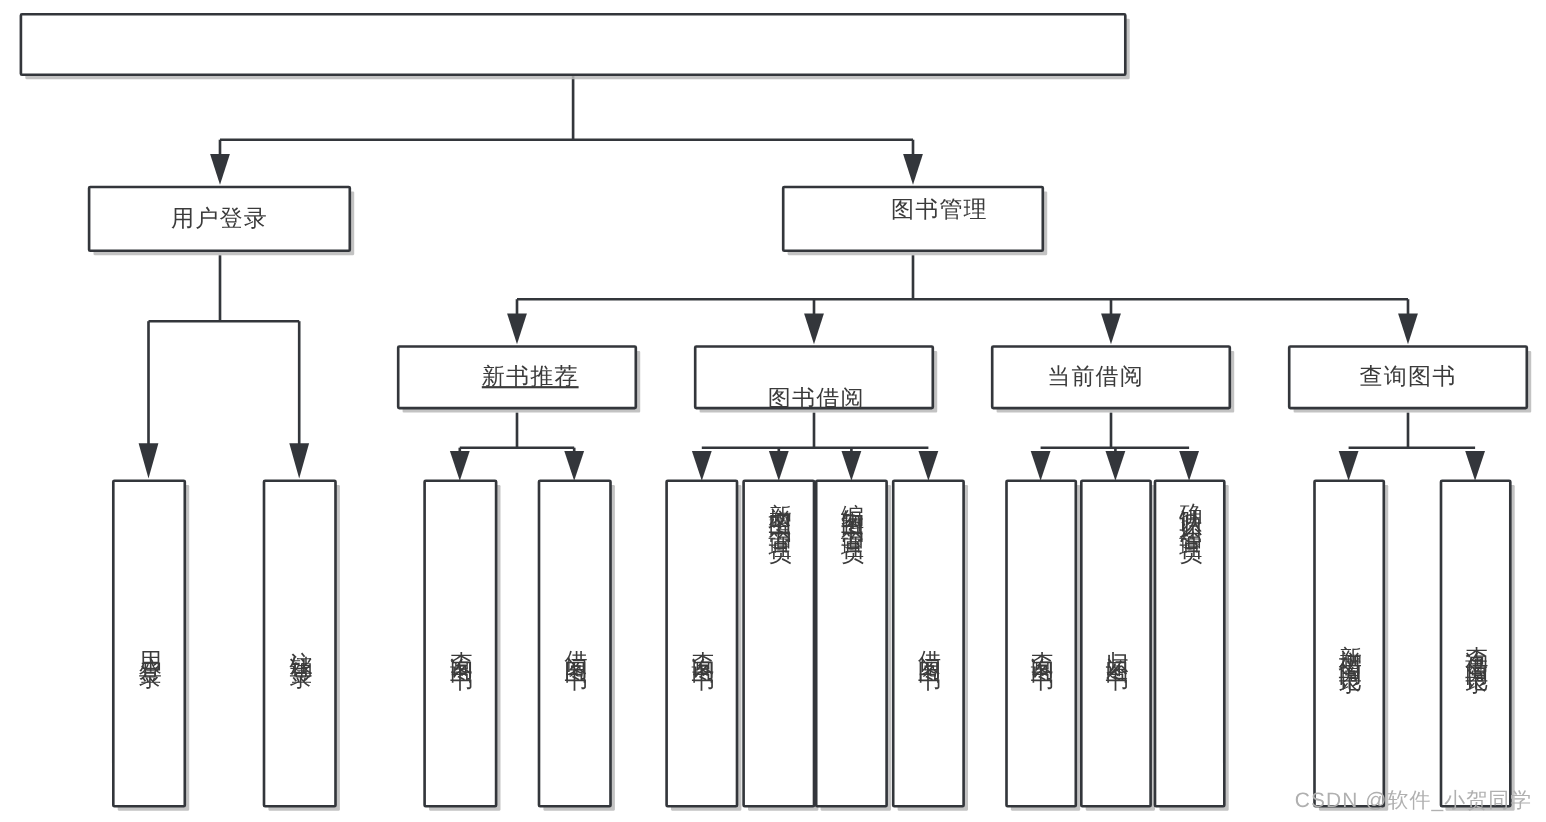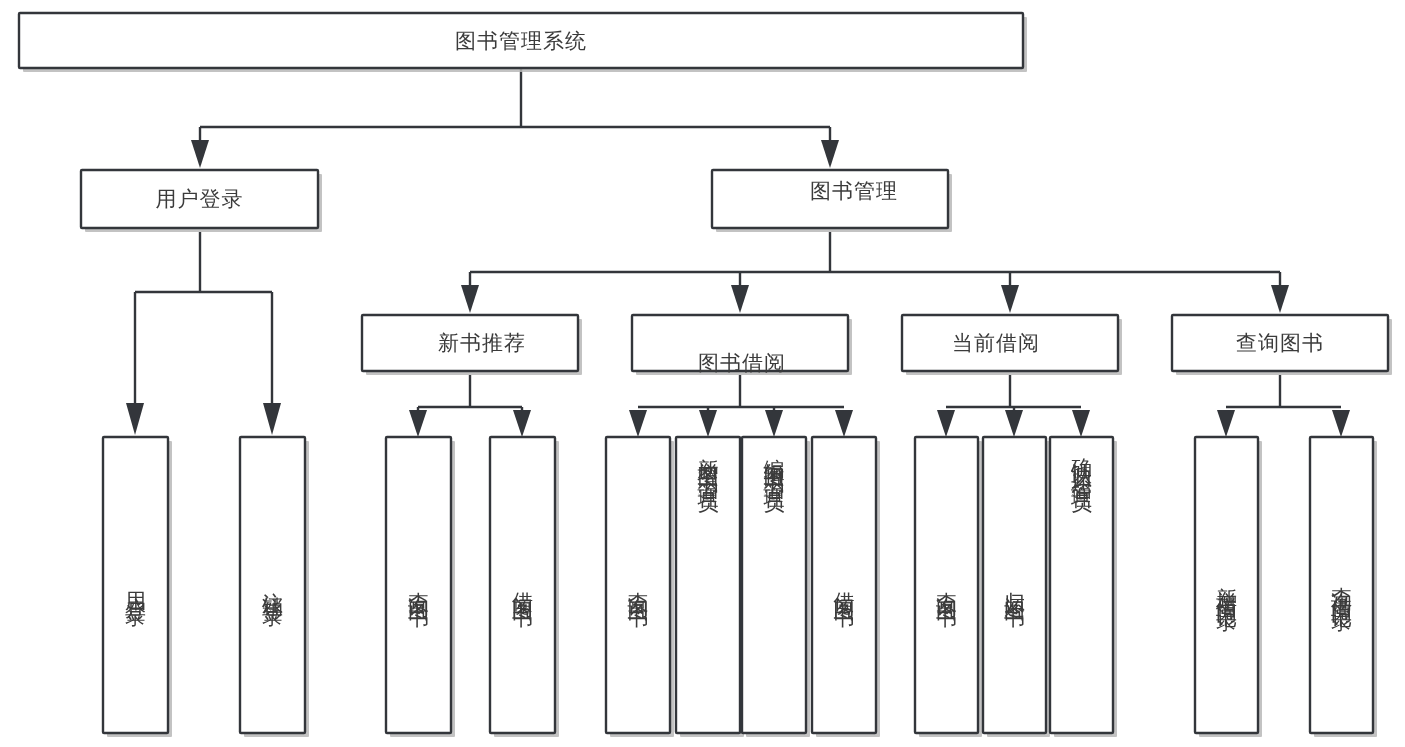--- a/index.html
+++ b/index.html
@@ -226,26 +226,25 @@
     <g>
       <rect class="node-shadow" x="1199" y="441" width="63" height="296" rx="1"></rect>
       <rect class="node-box" x="1195" y="437" width="63" height="296" rx="1"></rect>
     </g>
     <g>
       <rect class="node-shadow" x="1314" y="441" width="63" height="296" rx="1"></rect>
       <rect class="node-box" x="1310" y="437" width="63" height="296" rx="1"></rect>
     </g>
   </svg>
 
-  <div class="node-label horizontal" style="left:19px;top:13px;width:1004px;height:55px;">图书管理系统</div>
 
   <div class="node-label horizontal" style="left:81px;top:170px;width:237px;height:58px;">用户登录</div>
   <div class="node-label horizontal" style="left:736px;top:170px;width:236px;height:41px;">图书管理</div>
 
-  <div class="node-label horizontal" style="left:362px;top:315px;width:240px;height:56px;">新书推荐</div>
+  <div class="node-label horizontal" style="left:362px;top:315px;width:240px;height:56px;text-decoration:underline;">新书推荐</div>
   <div class="node-label horizontal" style="left:632px;top:315px;width:220px;height:56px;margin-top:20px;">图书借阅</div>
   <div class="node-label horizontal" style="left:902px;top:315px;width:188px;height:56px;">当前借阅</div>
   <div class="node-label horizontal" style="left:1172px;top:315px;width:216px;height:56px;">查询图书</div>
 
   <div class="node-label vertical center-v" style="left:103px;top:437px;width:65px;height:296px;">用户登录</div>
   <div class="node-label vertical center-v" style="left:240px;top:437px;width:65px;height:296px;">注销登录</div>
 
   <div class="node-label vertical center-v" style="left:386px;top:437px;width:65px;height:296px;">查询图书</div>
   <div class="node-label vertical center-v" style="left:490px;top:437px;width:65px;height:296px;">借阅图书</div>
 
@@ -254,13 +253,14 @@
   <div class="node-label vertical" style="left:742px;top:437px;width:64px;height:296px;">编辑图书（管理员）</div>
   <div class="node-label vertical center-v" style="left:812px;top:437px;width:64px;height:296px;">借阅图书</div>
 
   <div class="node-label vertical center-v" style="left:915px;top:437px;width:63px;height:296px;">查询图书</div>
   <div class="node-label vertical center-v" style="left:983px;top:437px;width:63px;height:296px;">归还图书</div>
   <div class="node-label vertical" style="left:1050px;top:437px;width:63px;height:296px;">确认归还（管理员）</div>
 
   <div class="node-label vertical center-v" style="left:1195px;top:437px;width:63px;height:296px;">新增借阅记录</div>
   <div class="node-label vertical center-v" style="left:1310px;top:437px;width:63px;height:296px;">查询借阅记录</div>
 
+  <div class="watermark">CSDN @软件_小贺同学</div>
 </div>
 
 </body></html>

